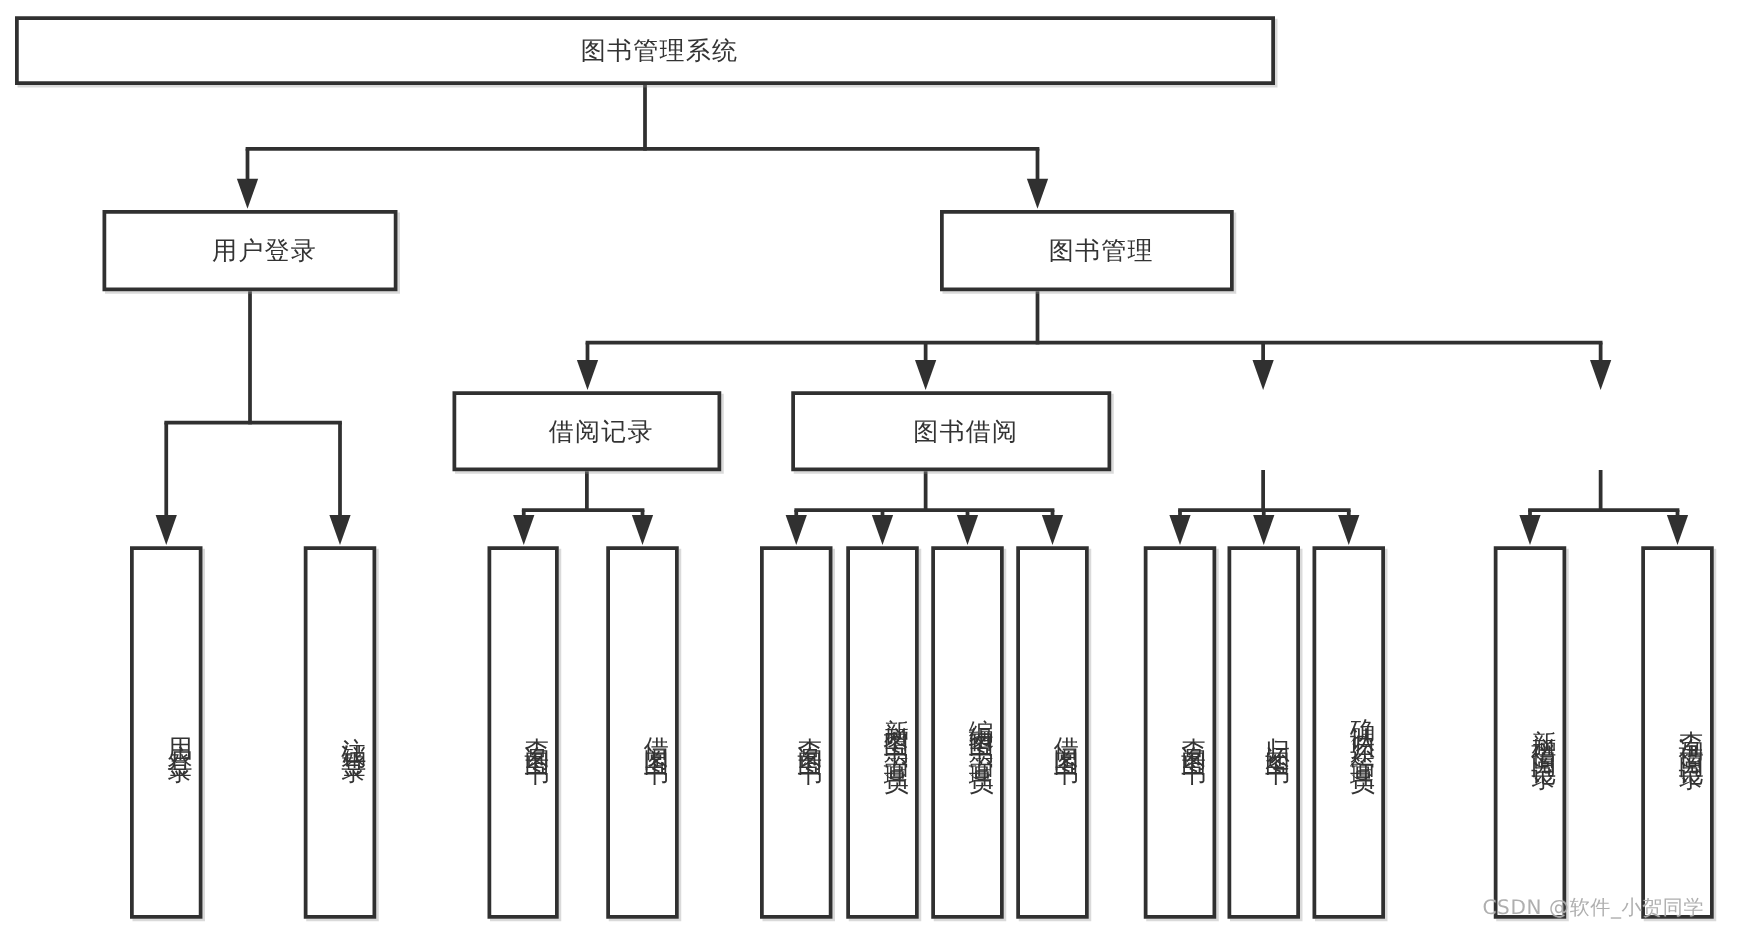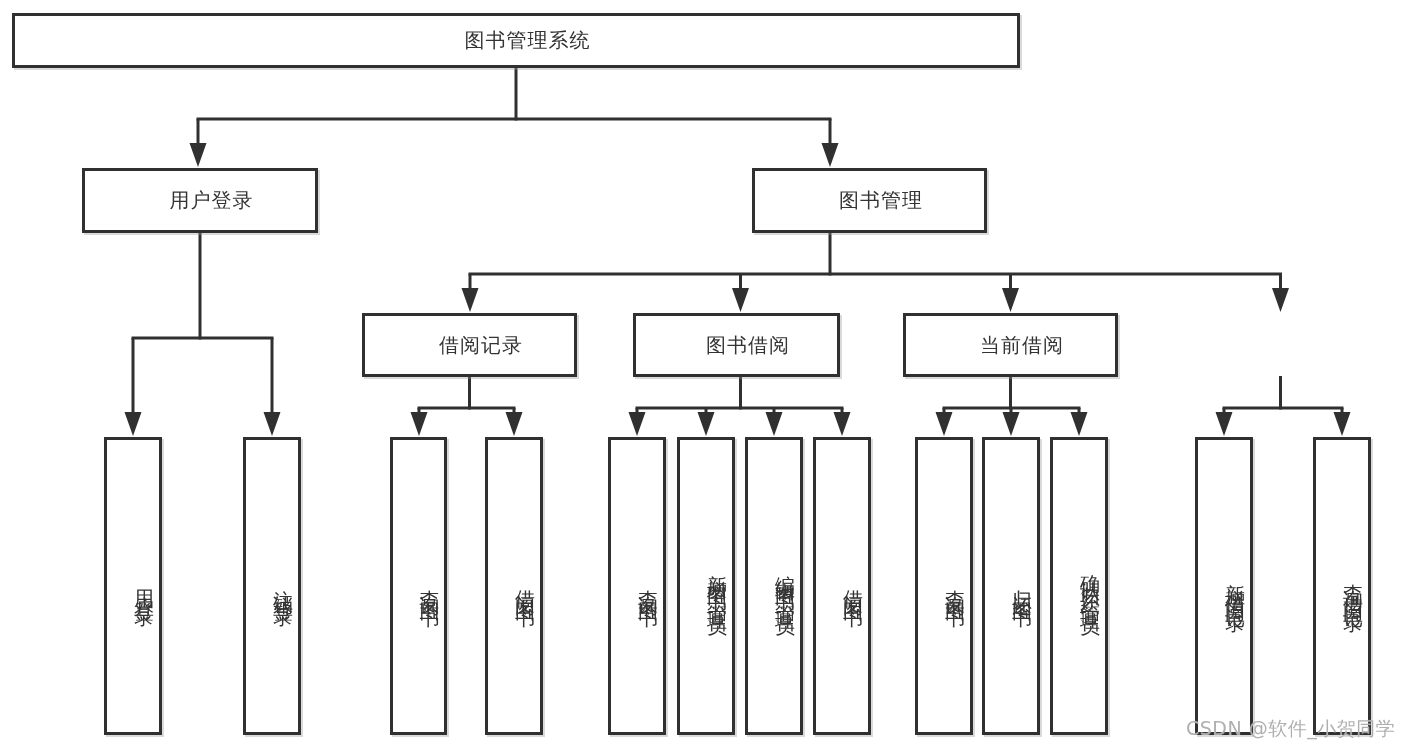--- a/index.html
+++ b/index.html
@@ -19,21 +19,21 @@
   }
   .hbox{font-size:20px;letter-spacing:1px;white-space:nowrap;}
   .lv0{left:12px;top:13px;width:1008px;height:55px;}
   .leaf{
     writing-mode:vertical-rl;text-orientation:mixed;
     font-size:20px;letter-spacing:6px;line-height:1;
     top:437px;height:298px;
   }
   .watermark{
     position:absolute;left:1186px;top:716px;z-index:5;
-    font-size:19px;letter-spacing:0.5px;white-space:nowrap;
+    font-size:16px;letter-spacing:0.5px;white-space:nowrap;
     color:rgba(168,168,168,0.92);
     text-shadow:0 0 1px rgba(255,255,255,0.8);
   }
 </style>
 </head>
 <body>
 
 <div class="stage">
 
   <svg class="wires" width="1405" height="747" viewBox="0 0 1405 747">
@@ -98,22 +98,21 @@
       <path d="M1333.5,412 L1350.5,412 L1342,436 Z"></path>
     </g>
   </svg>
 
   <div class="box hbox lv0">图书管理系统</div>
 
   <div class="box hbox" style="left:82px;top:168px;width:236px;height:65px;">用户登录</div>
   <div class="box hbox" style="left:752px;top:168px;width:235px;height:65px;">图书管理</div>
 
   <div class="box hbox" style="left:362px;top:313px;width:215px;height:64px;">借阅记录</div>
-  <div class="box hbox" style="left:633px;top:313px;width:207px;height:64px;">图书借阅</div>
-  <div class="box hbox" style="left:903px;top:313px;width:215px;height:64px;">当前借阅</div>
+  <div class="box hbox" style="left:633px;top:313px;width:256px;height:64px;">图书借阅</div>
 
   <div class="box leaf" style="left:104px;width:58px;">用户登录</div>
   <div class="box leaf" style="left:243px;width:58px;">注销登录</div>
 
   <div class="box leaf" style="left:390px;width:57px;">查询图书</div>
   <div class="box leaf" style="left:485px;width:58px;">借阅图书</div>
 
   <div class="box leaf" style="left:608px;width:58px;">查询图书</div>
   <div class="box leaf" style="left:677px;width:58px;">新增图书（管理员）</div>
   <div class="box leaf" style="left:745px;width:58px;">编辑图书（管理员）</div>

